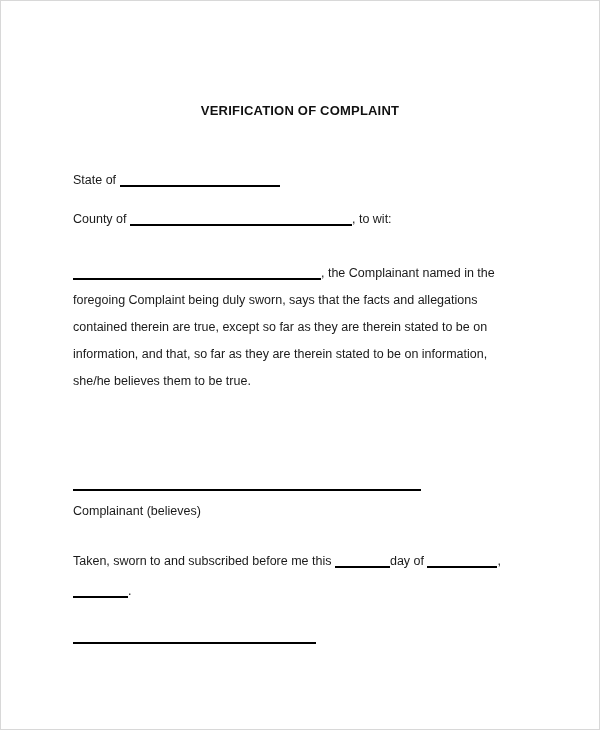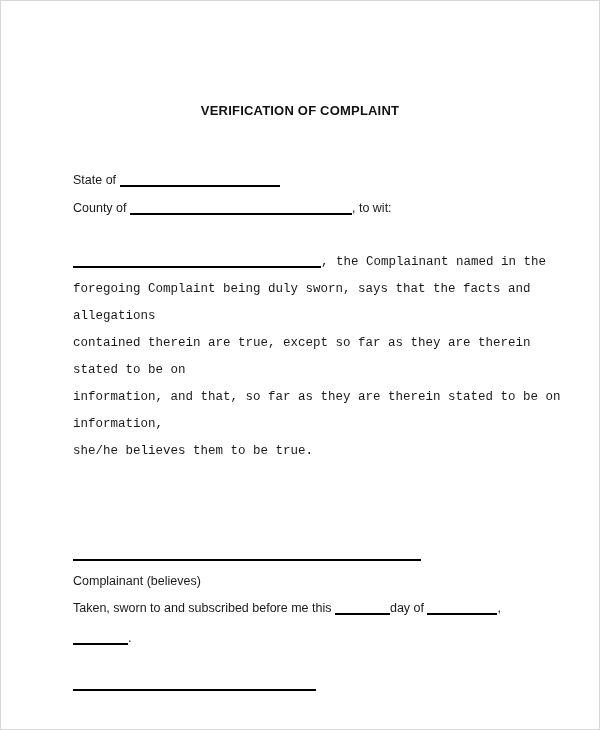--- a/index.html
+++ b/index.html
@@ -34,44 +34,43 @@
   }
   .line {
     margin: 0;
     line-height: 27px;
     white-space: nowrap;
   }
   .para {
     margin: 0;
     line-height: 27px;
     width: 490px;
-    font-family: Liberation Mono, monospace;
   }
   .pre {
     white-space: pre-line;
   }
   .blank {
     display: inline-block;
     height: 13px;
     border-bottom: 2px solid #000;
     vertical-align: -3px;
   }
   .w160 { width: 160px; }
   .w222 { width: 222px; }
   .w248 { width: 248px; }
   .w348 { width: 348px; }
   .w55  { width: 55px; }
   .w70  { width: 70px; }
   .w243 { width: 243px; }
 
   .mt-state   { margin-top: 43px; }
-  .mt-county  { margin-top: 1px; }
+  .mt-county  { margin-top: 12px; }
   .mt-para    { margin-top: 27px; }
   .mt-sig     { margin-top: 76px; }
-  .mt-taken   { }
+  .mt-taken   { margin-top: 23px; }
   .mt-year    { margin-top: 3px; }
   .mt-notary  { margin-top: 19px; }
 </style>
 </head>
 <body>
 
 <div class="page">
   <div class="content">
 
     <h1 class="title">VERIFICATION OF COMPLAINT</h1>

